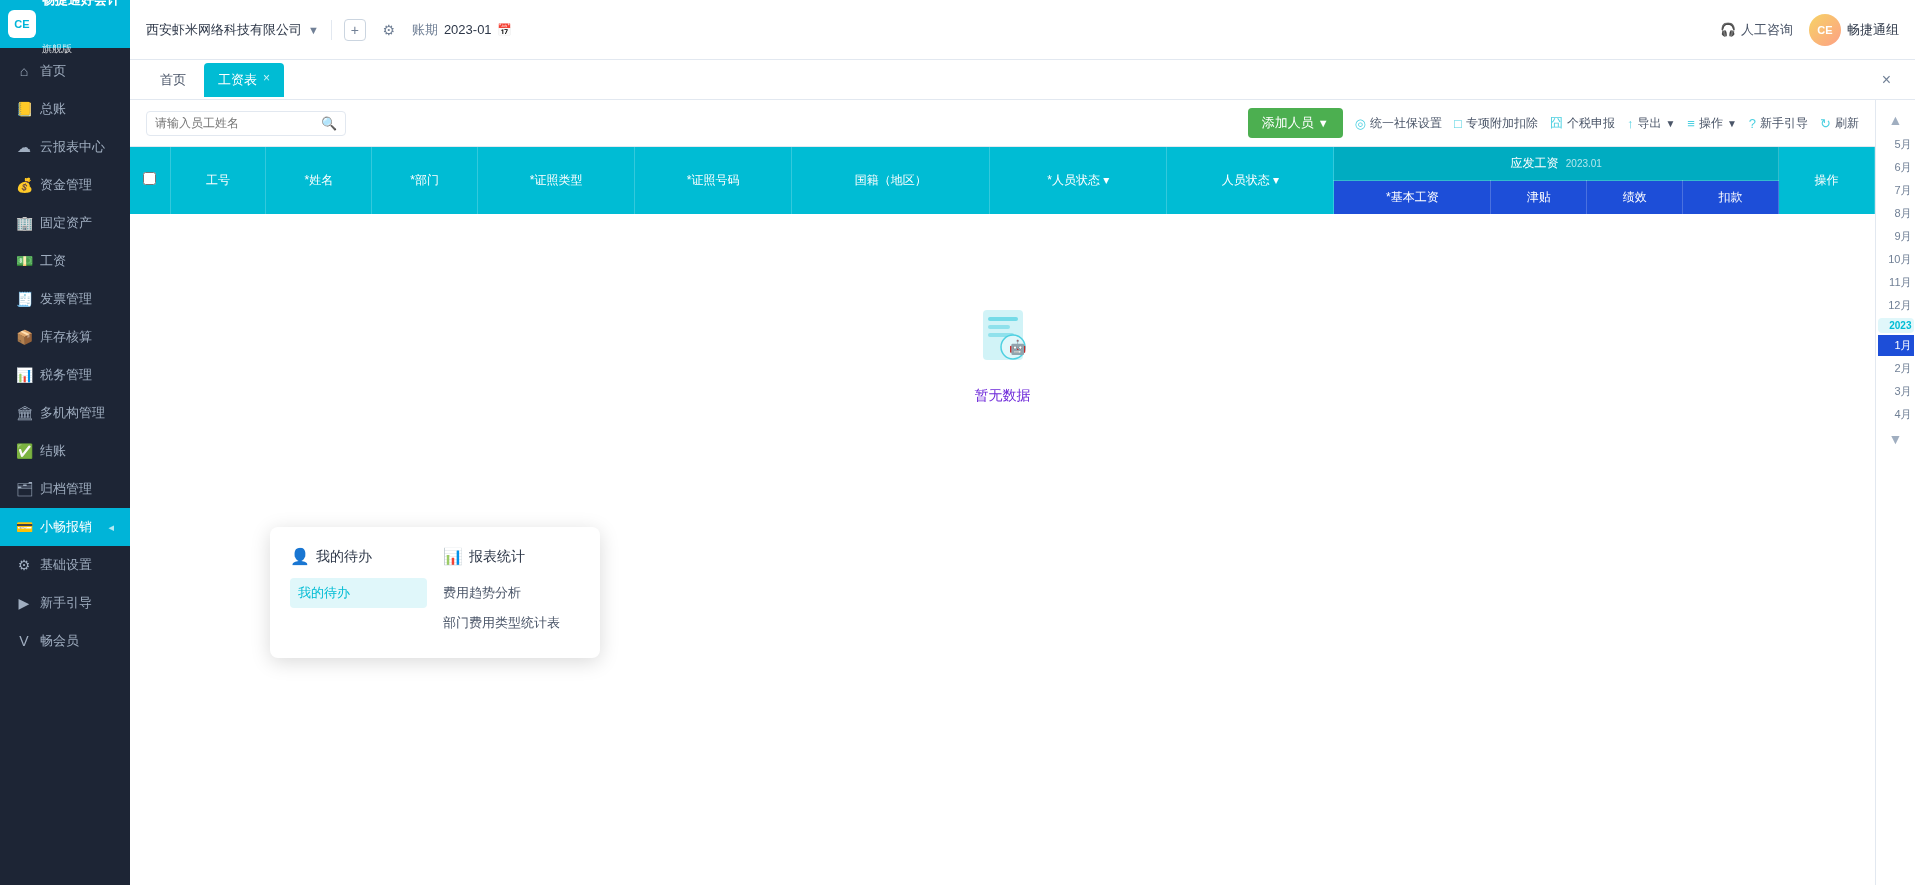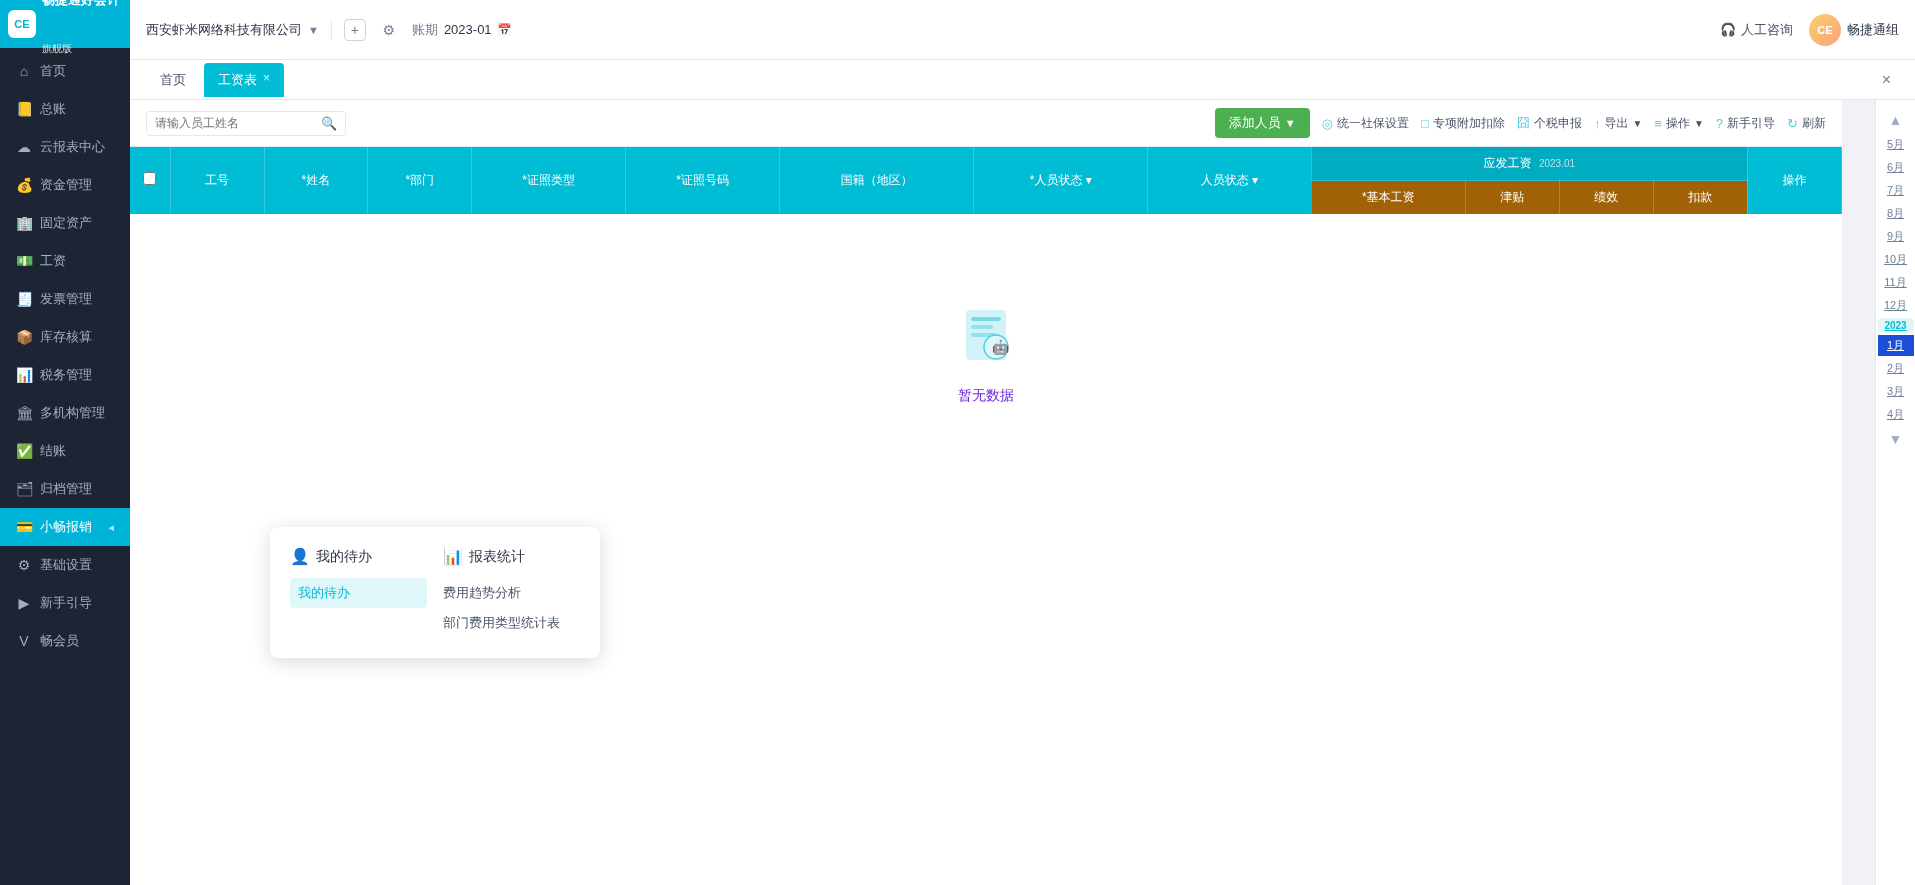--- a/index.html
+++ b/index.html
@@ -196,21 +196,21 @@
       background: #00bcd4;
       color: white;
       padding: 8px 10px;
       font-weight: normal;
       text-align: center;
       border-right: 1px solid rgba(255,255,255,0.2);
       white-space: nowrap;
       margin-left: 7px;
     }
     thead tr th.subheader {
-      background: #a16207;
+      background: #1d4ed8;
     }
     .thead-row1 th { border-bottom: 1px solid rgba(255,255,255,0.2); }
     .checkbox-th { width: 40px; }
     .empty-state {
       display: flex; flex-direction: column; align-items: center; justify-content: center;
       padding: 80px 20px;
       color: #a0aec0;
     }
     .empty-icon {
       width: 80px; height: 80px;
@@ -254,27 +254,26 @@
       border-left: 1px solid #e2e8f0;
       display: flex;
       flex-direction: column;
       align-items: center;
       padding: 8px 0;
       gap: 2px;
       position: relative;
     }
     .month-item {
       width: 36px;
-      text-align: center;
+      text-align: right;
       padding: 3px 2px;
       font-size: 11px;
       color: #718096;
       cursor: pointer;
       border-radius: 4px;
-      text-decoration: underline;
     }
     .month-item.active {
       background: #1d4ed8;
       color: white;
       border-radius: 0;
     }
     .month-item.year-label {
       color: #00bcd4;
       font-weight: bold;
       font-size: 10px;
@@ -285,21 +284,20 @@
     .panel-nav-btn {
       width: 24px; height: 24px;
       display: flex; align-items: center; justify-content: center;
       cursor: pointer; color: #a0aec0; font-size: 14px;
       border-radius: 50%;
     }
     .content-body {
       display: flex;
       flex: 1;
       overflow: hidden;
-      gap: 33px;
     }
     .table-area {
       flex: 1;
       display: flex;
       flex-direction: column;
       overflow: hidden;
     }
   </style>
 </head>
 <body>

